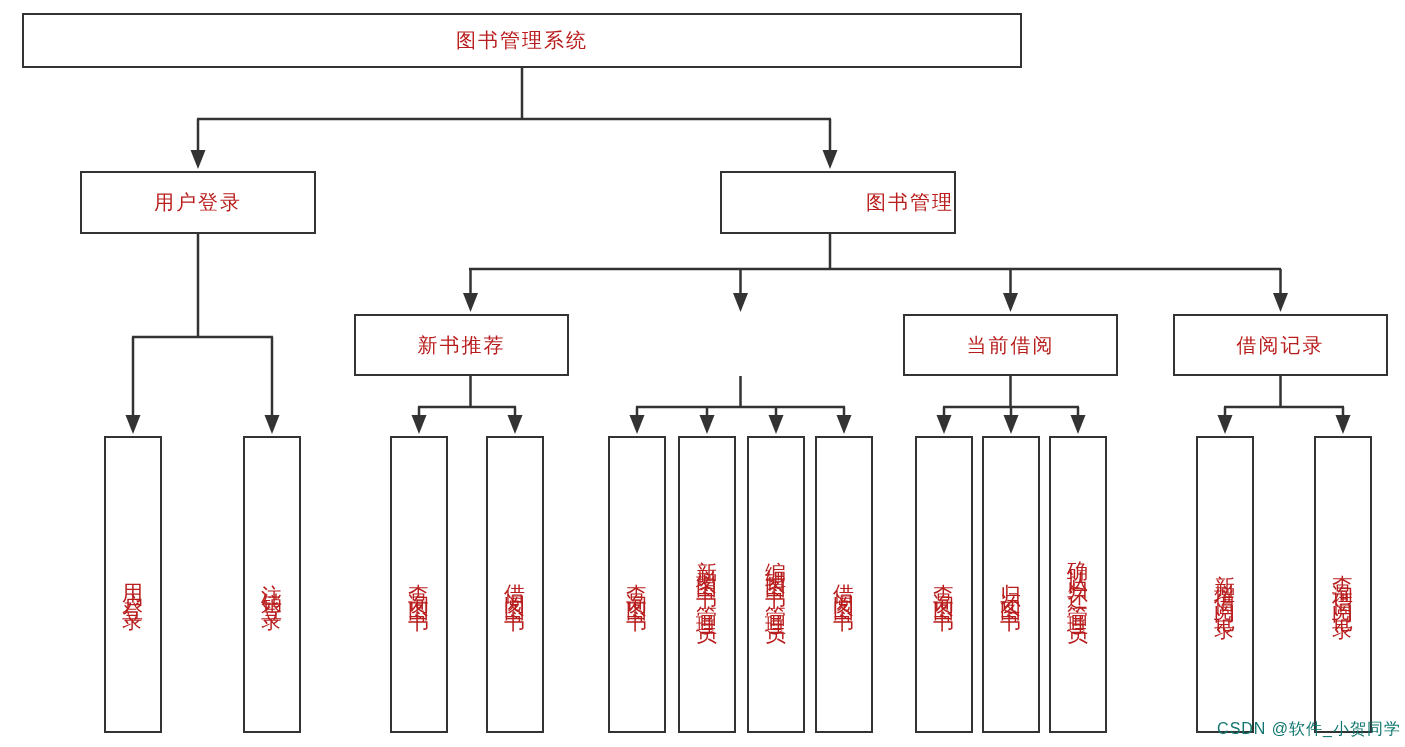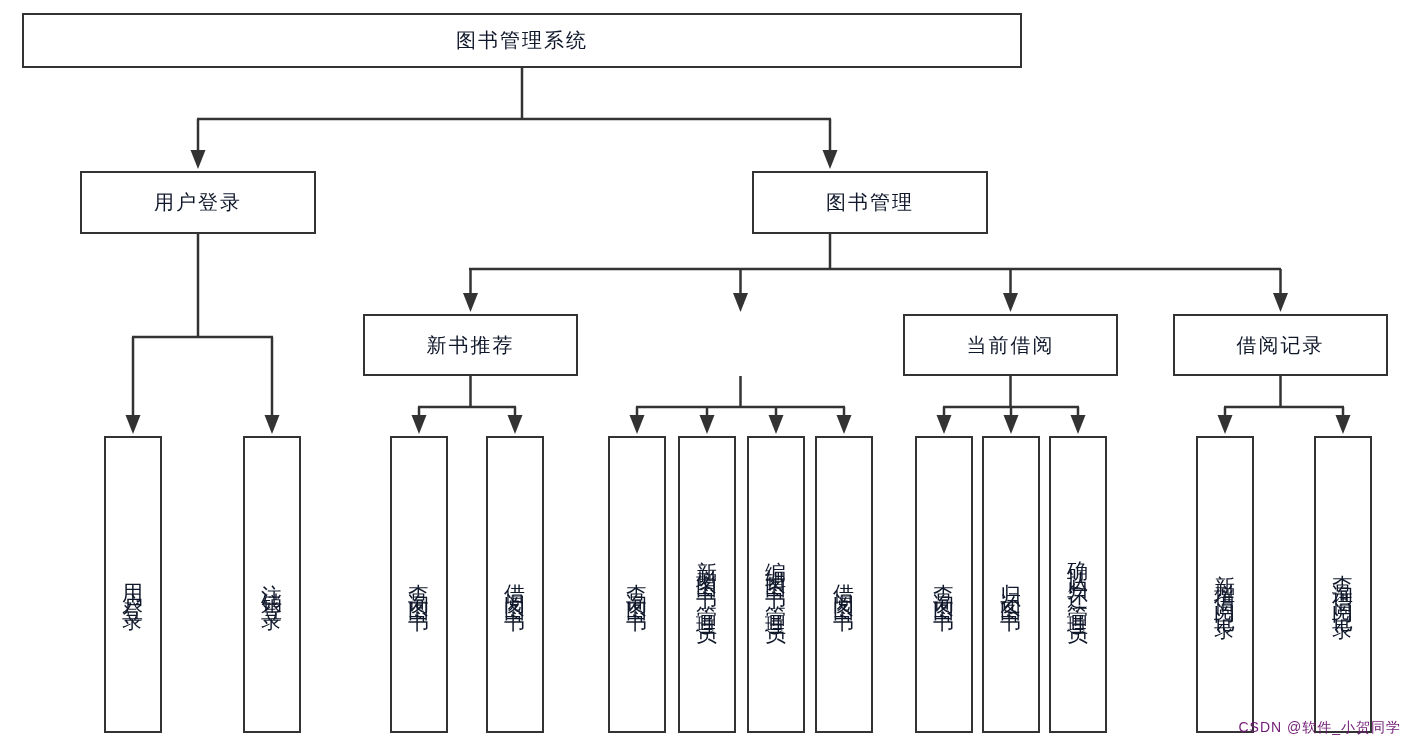--- a/index.html
+++ b/index.html
@@ -22,34 +22,34 @@
     z-index: 1;
   }
   .node {
     position: absolute;
     box-sizing: border-box;
     border: 2px solid #333333;
     background: #ffffff;
     display: flex;
     align-items: center;
     justify-content: center;
-    color: #0f172a;
+    color: #b91c1c;
     z-index: 2;
   }
   .hlabel {
     font-size: 20px;
     letter-spacing: 2px;
     white-space: nowrap;
   }
   .node.root  { left: 22px;  top: 13px;  width: 1000px; height: 55px; }
   .node.lvl2  { top: 171px; width: 236px; height: 63px; }
   .node.l2-a  { left: 80px; }
-  .node.l2-b  { left: 752px; }
+  .node.l2-b  { left: 720px; justify-content: flex-end; }
   .node.lvl3  { top: 314px; width: 215px; height: 62px; }
-  .node.l3-a  { left: 363px; }
+  .node.l3-a  { left: 354px; }
   .node.l3-b  { left: 633px; }
   .node.l3-c  { left: 903px; align-items: center; }
   .node.l3-d  { left: 1173px; }
   .node.leaf  { top: 436px; width: 58px; height: 297px; }
   .vlabel {
     writing-mode: vertical-rl;
     text-orientation: mixed;
     font-size: 21px;
     letter-spacing: 9px;
     line-height: 1;
@@ -65,22 +65,22 @@
   .leaf.p8  { left: 815px; }
   .leaf.p9  { left: 915px; }
   .leaf.p10 { left: 982px; }
   .leaf.p11 { left: 1049px; }
   .leaf.p12 { left: 1196px; }
   .leaf.p13 { left: 1314px; }
   #watermark {
     position: absolute;
     right: 4px;
     top: 719px;
-    font-size: 14px;
-    color: #701a75;
+    font-size: 16px;
+    color: #0f766e;
     letter-spacing: 1px;
     z-index: 3;
     white-space: nowrap;
   }
   svg line    { stroke: #333333; stroke-width: 2.5; }
   svg polygon { fill: #333333; }
 </style>
 </head>
 <body>
 

